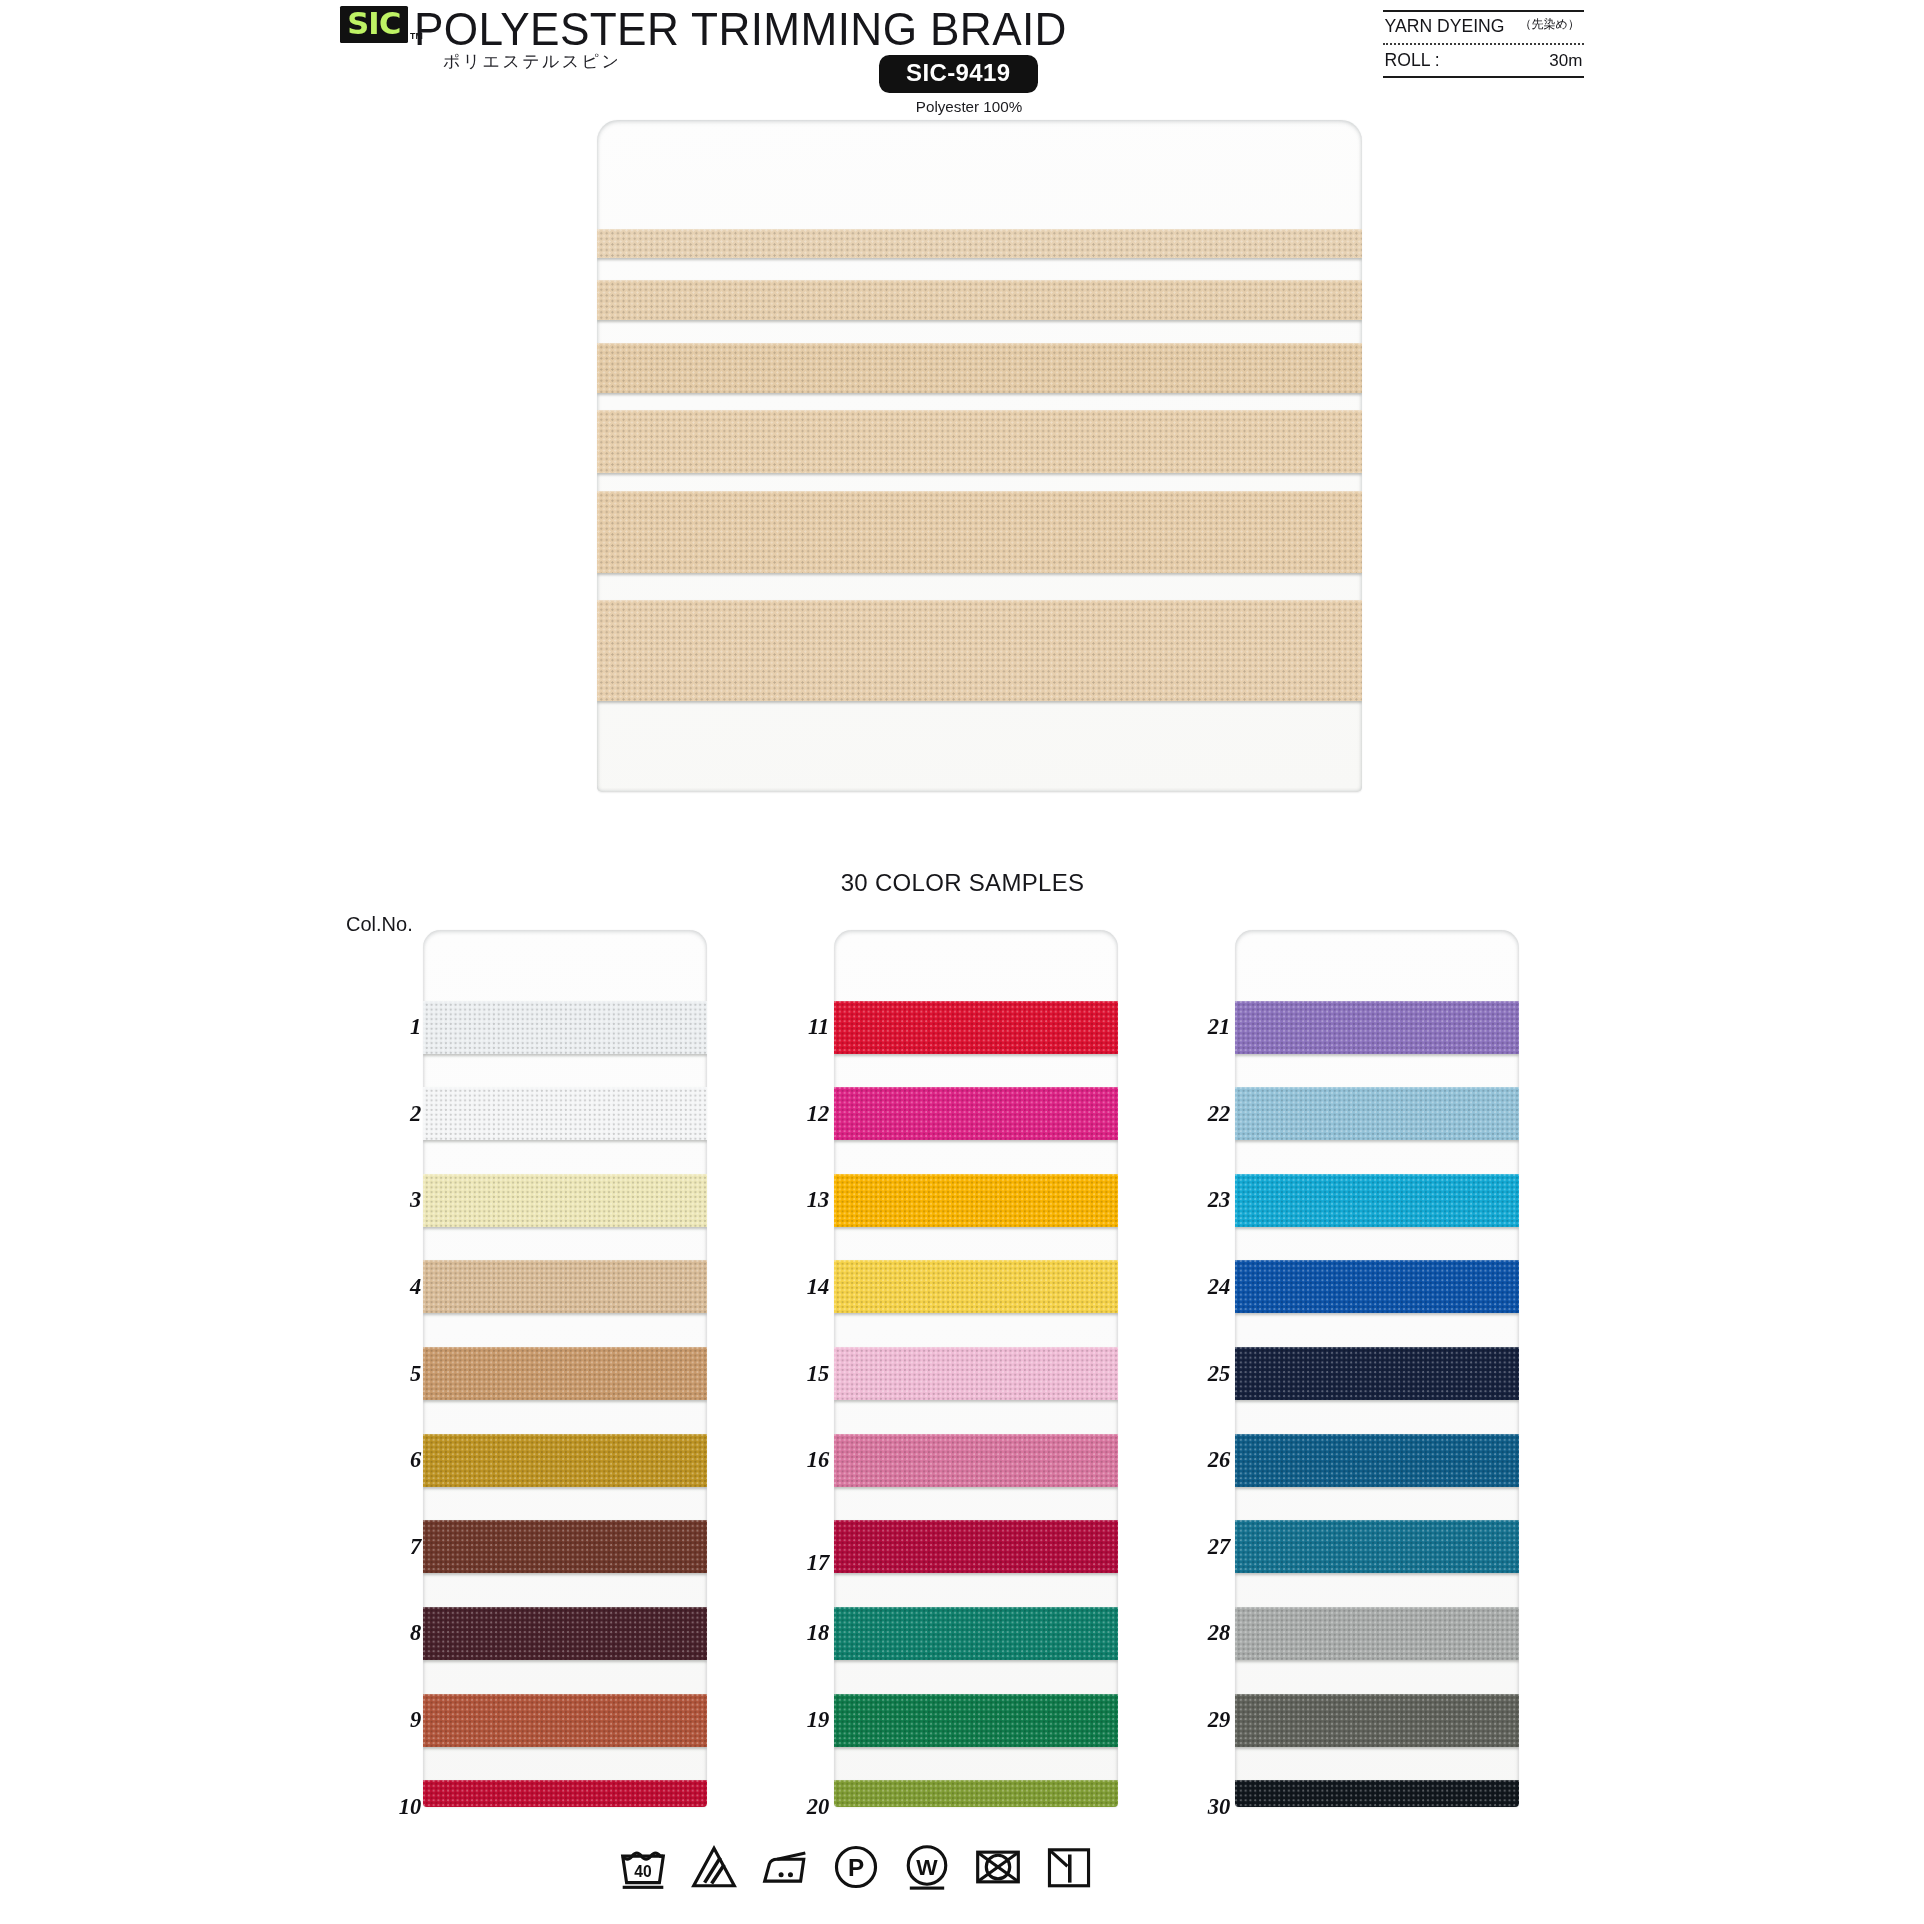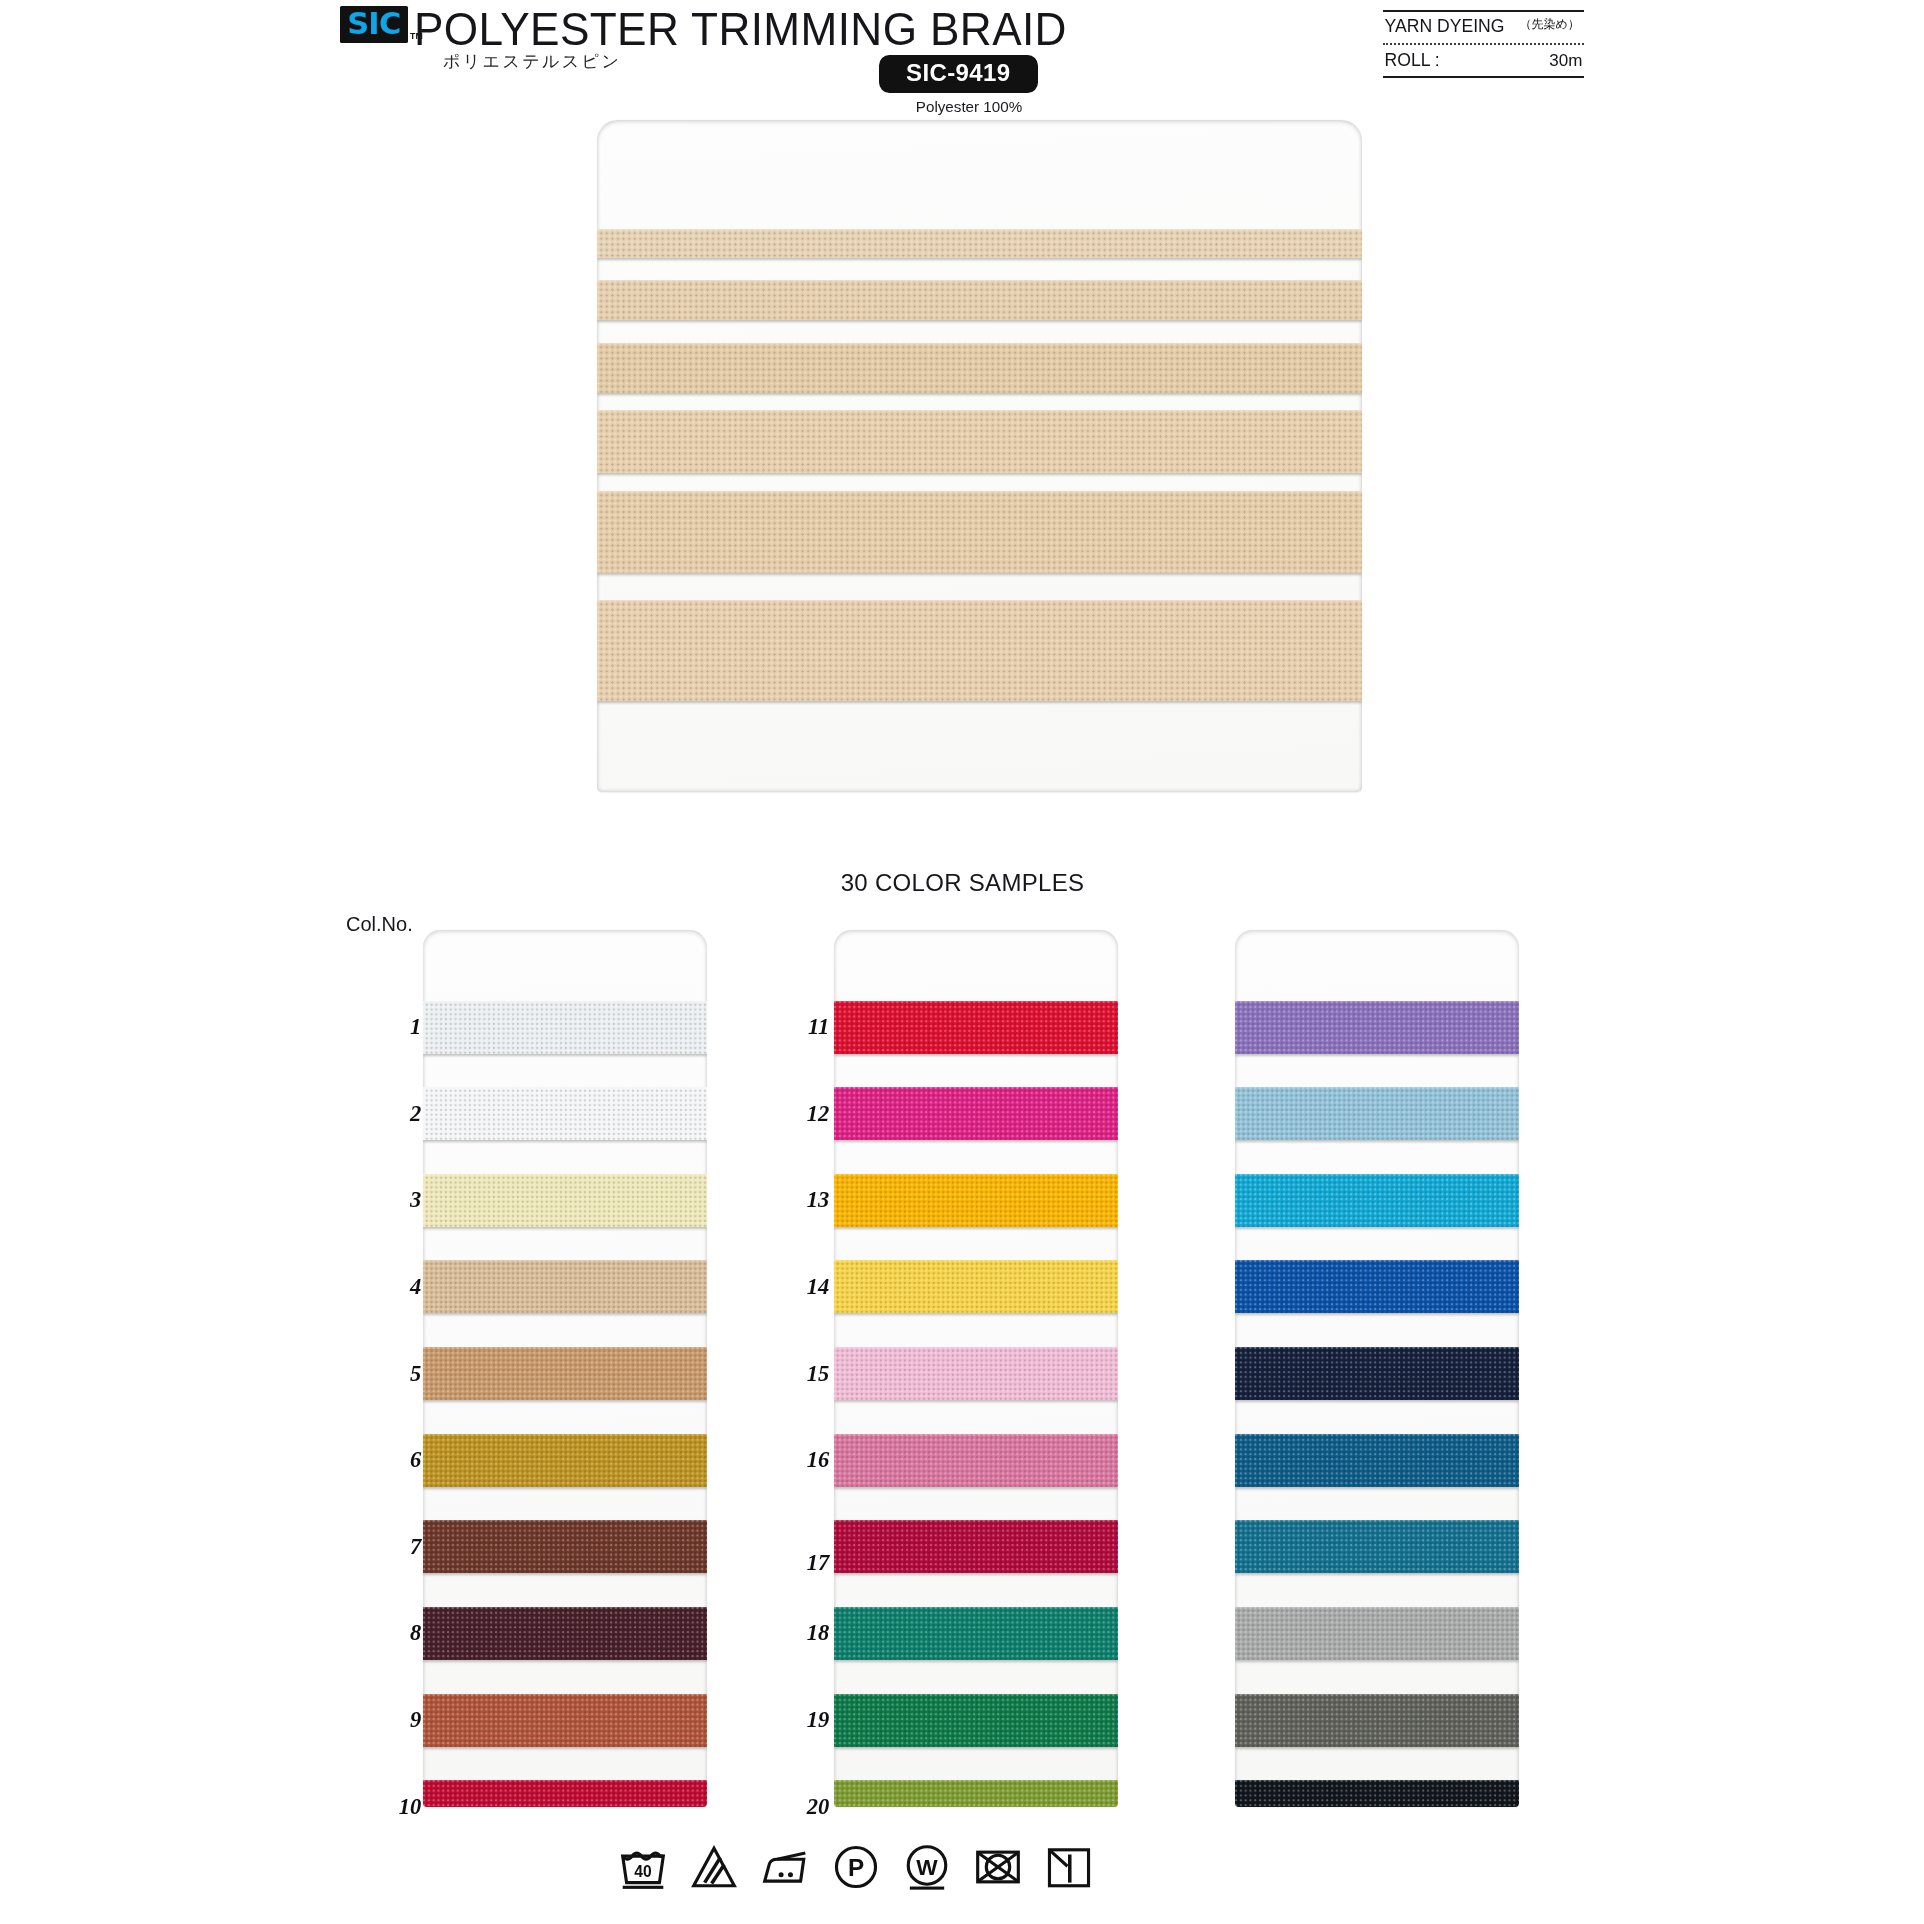--- a/index.html
+++ b/index.html
@@ -9,21 +9,21 @@
     font-family: "Liberation Sans", sans-serif;
     overflow: hidden;
   }
   .page { position: relative; width: 1925px; height: 1925px; }
 
   
   .header { position: absolute; left: 0; top: 0; width: 1925px; height: 120px; }
 
   .logo-wrap { position: absolute; left: 340px; top: 6.4px; display: flex; align-items: flex-end; }
   .logo-box {
-    background: #111111; color: #0ea5e9;
+    background: #111111; color: #bef264;
     font-family: "DejaVu Sans", sans-serif;
     font-weight: 700; font-size: 30.5px; letter-spacing: -0.8px;
     padding: 2.4px 7.2px 4px 7.2px; line-height: 1;
     border-radius: 1.6px;
   }
   .logo-tm { font-size: 8.8px; color: #111111; margin-left: 2.4px; margin-bottom: 2.4px; font-weight: 700; }
 
   .title-main {
     position: absolute; left: 414px; top: 1.6px;
     font-family: "Liberation Sans", sans-serif;
@@ -239,20 +239,32 @@
       <div class="swatch" style="top: 244px; background-image: radial-gradient(circle at 25% 25%, rgba(255, 255, 255, 0.3) 0.9px, rgba(255, 255, 255, 0) 1.3px), radial-gradient(circle at 75% 75%, rgba(0, 0, 0, 0.16) 0.9px, rgba(0, 0, 0, 0) 1.3px), linear-gradient(rgb(249, 180, 0), rgb(249, 180, 0));"></div>
       <div class="swatch" style="top: 330px; background-image: radial-gradient(circle at 25% 25%, rgba(255, 255, 255, 0.3) 0.9px, rgba(255, 255, 255, 0) 1.3px), radial-gradient(circle at 75% 75%, rgba(0, 0, 0, 0.16) 0.9px, rgba(0, 0, 0, 0) 1.3px), linear-gradient(rgb(246, 211, 73), rgb(246, 211, 73));"></div>
       <div class="swatch" style="top: 417px; background-image: radial-gradient(circle at 25% 25%, rgba(255, 255, 255, 0.3) 0.9px, rgba(255, 255, 255, 0) 1.3px), radial-gradient(circle at 75% 75%, rgba(0, 0, 0, 0.16) 0.9px, rgba(0, 0, 0, 0) 1.3px), linear-gradient(rgb(240, 188, 214), rgb(240, 188, 214));"></div>
       <div class="swatch" style="top: 504px; background-image: radial-gradient(circle at 25% 25%, rgba(255, 255, 255, 0.3) 0.9px, rgba(255, 255, 255, 0) 1.3px), radial-gradient(circle at 75% 75%, rgba(0, 0, 0, 0.16) 0.9px, rgba(0, 0, 0, 0) 1.3px), linear-gradient(rgb(216, 118, 159), rgb(216, 118, 159));"></div>
       <div class="swatch" style="top: 590px; background-image: radial-gradient(circle at 25% 25%, rgba(255, 255, 255, 0.3) 0.9px, rgba(255, 255, 255, 0) 1.3px), radial-gradient(circle at 75% 75%, rgba(0, 0, 0, 0.16) 0.9px, rgba(0, 0, 0, 0) 1.3px), linear-gradient(rgb(176, 10, 60), rgb(176, 10, 60));"></div>
       <div class="swatch" style="top: 677px; background-image: radial-gradient(circle at 25% 25%, rgba(255, 255, 255, 0.3) 0.9px, rgba(255, 255, 255, 0) 1.3px), radial-gradient(circle at 75% 75%, rgba(0, 0, 0, 0.16) 0.9px, rgba(0, 0, 0, 0) 1.3px), linear-gradient(rgb(14, 127, 107), rgb(14, 127, 107));"></div>
       <div class="swatch" style="top: 764px; background-image: radial-gradient(circle at 25% 25%, rgba(255, 255, 255, 0.3) 0.9px, rgba(255, 255, 255, 0) 1.3px), radial-gradient(circle at 75% 75%, rgba(0, 0, 0, 0.16) 0.9px, rgba(0, 0, 0, 0) 1.3px), linear-gradient(rgb(14, 122, 74), rgb(14, 122, 74));"></div>
       <div class="swatch" style="top: 850px; background-image: radial-gradient(circle at 25% 25%, rgba(255, 255, 255, 0.3) 0.9px, rgba(255, 255, 255, 0) 1.3px), radial-gradient(circle at 75% 75%, rgba(0, 0, 0, 0.16) 0.9px, rgba(0, 0, 0, 0) 1.3px), linear-gradient(rgb(127, 156, 51), rgb(127, 156, 51));"></div>
     </div>
 
+  <div class="num-col n3" id="numcol-2">
+      <div class="col-num" style="top: 97px;">21</div>
+      <div class="col-num" style="top: 184px;">22</div>
+      <div class="col-num" style="top: 270px;">23</div>
+      <div class="col-num" style="top: 357px;">24</div>
+      <div class="col-num" style="top: 444px;">25</div>
+      <div class="col-num" style="top: 530px;">26</div>
+      <div class="col-num" style="top: 617px;">27</div>
+      <div class="col-num" style="top: 703px;">28</div>
+      <div class="col-num" style="top: 790px;">29</div>
+      <div class="col-num" style="top: 877px;">30</div>
+    </div>
   <div class="col-card c3" id="colcard-2">
       <div class="swatch" style="top: 71px; background-image: radial-gradient(circle at 25% 25%, rgba(255, 255, 255, 0.3) 0.9px, rgba(255, 255, 255, 0) 1.3px), radial-gradient(circle at 75% 75%, rgba(0, 0, 0, 0.16) 0.9px, rgba(0, 0, 0, 0) 1.3px), linear-gradient(rgb(139, 114, 189), rgb(139, 114, 189));"></div>
       <div class="swatch" style="top: 157px; background-image: radial-gradient(circle at 25% 25%, rgba(255, 255, 255, 0.3) 0.9px, rgba(255, 255, 255, 0) 1.3px), radial-gradient(circle at 75% 75%, rgba(0, 0, 0, 0.16) 0.9px, rgba(0, 0, 0, 0) 1.3px), linear-gradient(rgb(147, 194, 216), rgb(147, 194, 216));"></div>
       <div class="swatch" style="top: 244px; background-image: radial-gradient(circle at 25% 25%, rgba(255, 255, 255, 0.3) 0.9px, rgba(255, 255, 255, 0) 1.3px), radial-gradient(circle at 75% 75%, rgba(0, 0, 0, 0.16) 0.9px, rgba(0, 0, 0, 0) 1.3px), linear-gradient(rgb(18, 169, 212), rgb(18, 169, 212));"></div>
       <div class="swatch" style="top: 330px; background-image: radial-gradient(circle at 25% 25%, rgba(255, 255, 255, 0.3) 0.9px, rgba(255, 255, 255, 0) 1.3px), radial-gradient(circle at 75% 75%, rgba(0, 0, 0, 0.16) 0.9px, rgba(0, 0, 0, 0) 1.3px), linear-gradient(rgb(11, 82, 168), rgb(11, 82, 168));"></div>
       <div class="swatch" style="top: 417px; background-image: radial-gradient(circle at 25% 25%, rgba(255, 255, 255, 0.3) 0.9px, rgba(255, 255, 255, 0) 1.3px), radial-gradient(circle at 75% 75%, rgba(0, 0, 0, 0.16) 0.9px, rgba(0, 0, 0, 0) 1.3px), linear-gradient(rgb(21, 32, 60), rgb(21, 32, 60));"></div>
       <div class="swatch" style="top: 504px; background-image: radial-gradient(circle at 25% 25%, rgba(255, 255, 255, 0.3) 0.9px, rgba(255, 255, 255, 0) 1.3px), radial-gradient(circle at 75% 75%, rgba(0, 0, 0, 0.16) 0.9px, rgba(0, 0, 0, 0) 1.3px), linear-gradient(rgb(14, 92, 135), rgb(14, 92, 135));"></div>
       <div class="swatch" style="top: 590px; background-image: radial-gradient(circle at 25% 25%, rgba(255, 255, 255, 0.3) 0.9px, rgba(255, 255, 255, 0) 1.3px), radial-gradient(circle at 75% 75%, rgba(0, 0, 0, 0.16) 0.9px, rgba(0, 0, 0, 0) 1.3px), linear-gradient(rgb(20, 113, 143), rgb(20, 113, 143));"></div>
       <div class="swatch" style="top: 677px; background-image: radial-gradient(circle at 25% 25%, rgba(255, 255, 255, 0.3) 0.9px, rgba(255, 255, 255, 0) 1.3px), radial-gradient(circle at 75% 75%, rgba(0, 0, 0, 0.16) 0.9px, rgba(0, 0, 0, 0) 1.3px), linear-gradient(rgb(168, 171, 170), rgb(168, 171, 170));"></div>
       <div class="swatch" style="top: 764px; background-image: radial-gradient(circle at 25% 25%, rgba(255, 255, 255, 0.3) 0.9px, rgba(255, 255, 255, 0) 1.3px), radial-gradient(circle at 75% 75%, rgba(0, 0, 0, 0.16) 0.9px, rgba(0, 0, 0, 0) 1.3px), linear-gradient(rgb(95, 97, 90), rgb(95, 97, 90));"></div>

